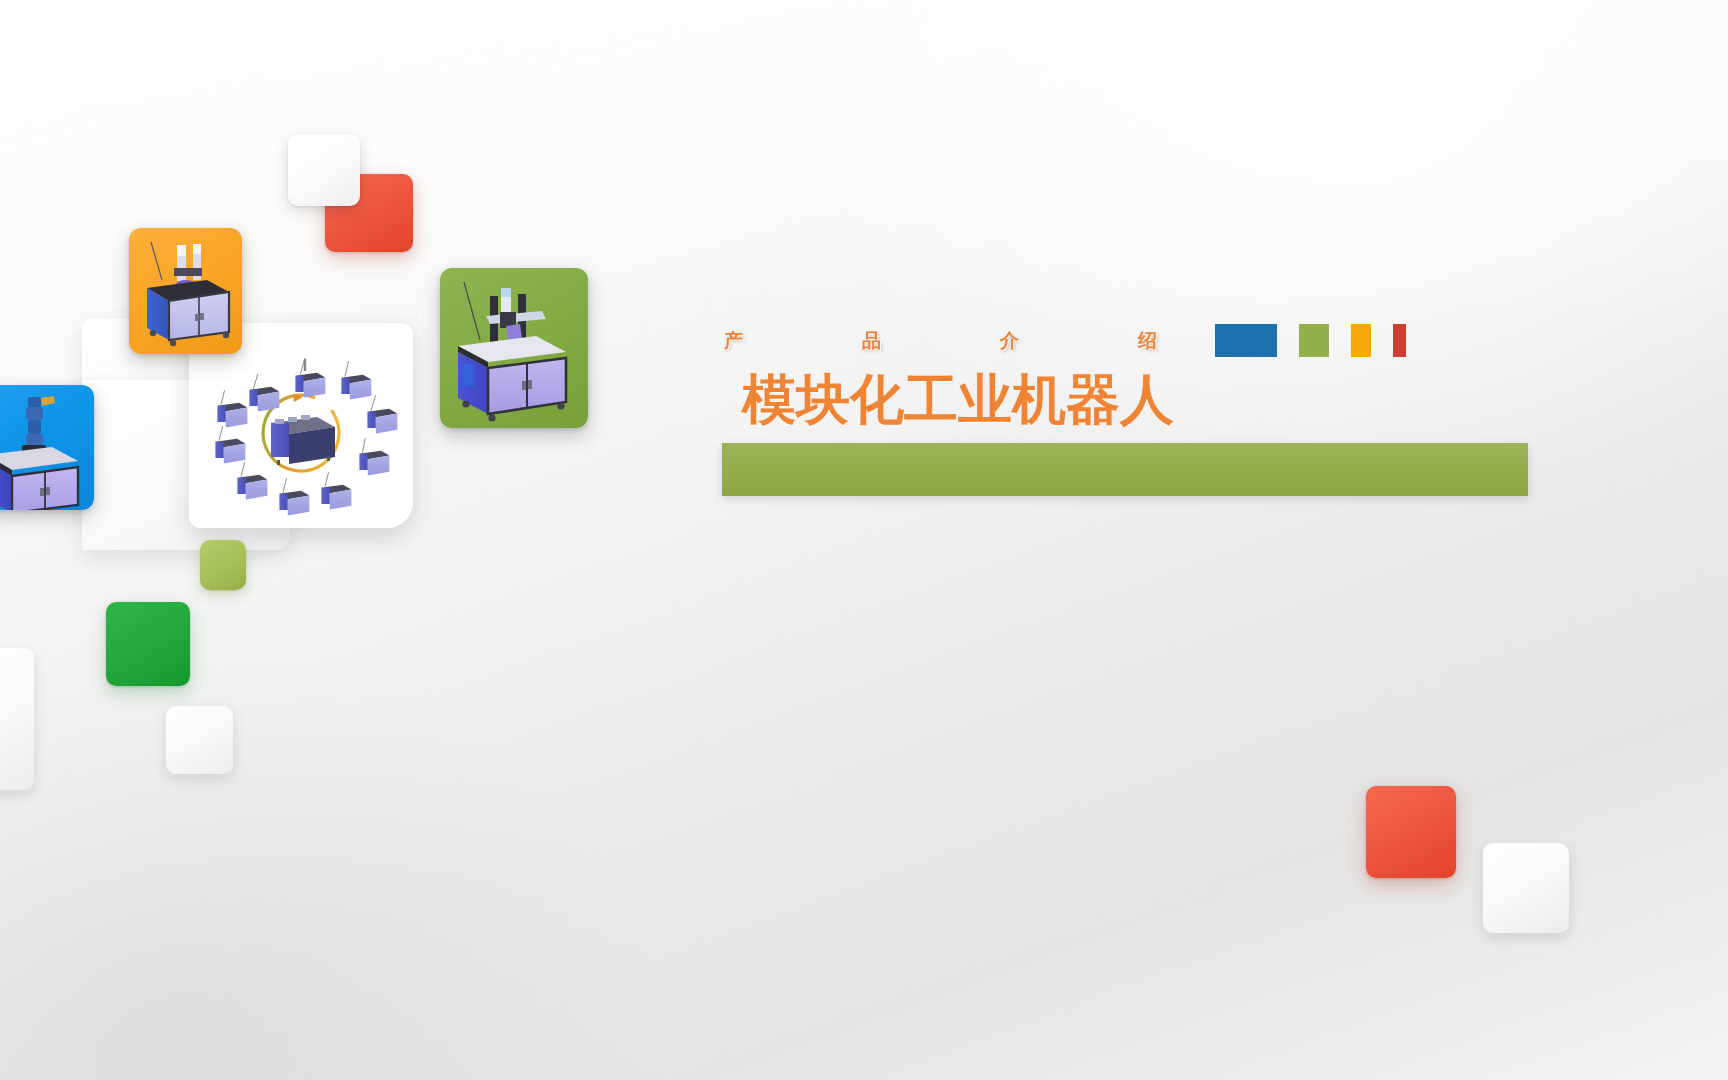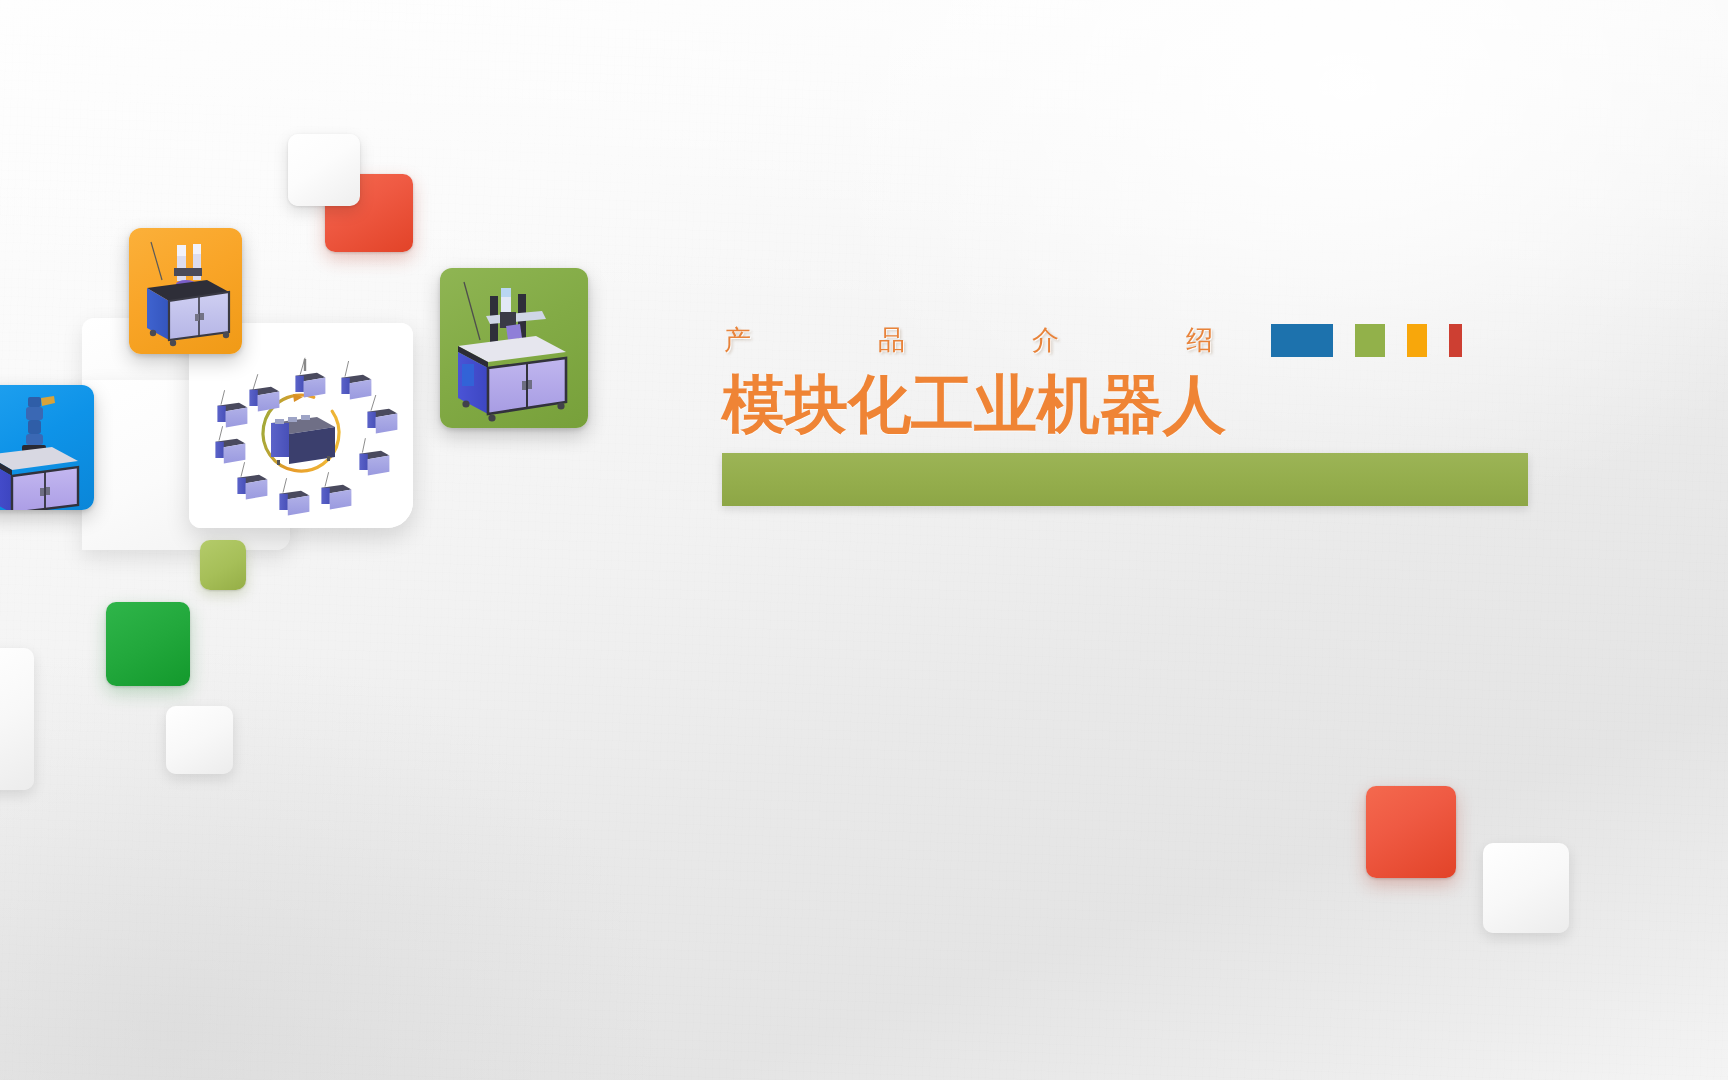--- a/index.html
+++ b/index.html
@@ -98,48 +98,49 @@
     left: 722px;
     top: 316px;
     width: 806px;
   }
   #eyebrow-row {
     display: flex;
     align-items: center;
     height: 48px;
   }
   #eyebrow {
-    font-size: 27px;
-    font-weight: 400;
+    font-size: 19px;
+    font-weight: 700;
     color: #e8833a;
     letter-spacing: 50px;
     white-space: nowrap;
     text-shadow: 1px 1px 0 rgba(255,255,255,0.85), 2px 2px 3px rgba(120,80,40,0.30);
     line-height: 1;
     padding-left: 2px;
     text-align: right;
   }
   #swatches {
     display: flex;
     align-items: flex-start;
     gap: 22px;
     margin-left: 8px;
   }
   #swatches .sw {
     display: block;
     height: 33px;
   }
 
   .headline {
-    font-size: 63px;
+    font-size: 54px;
     font-weight: 700;
     color: #ef8435;
     line-height: 1.09;
     white-space: nowrap;
     text-shadow: 0 1px 0 rgba(255,255,255,0.7);
+    margin-left: 20px;
   }
   #headline-1 {
     margin-top: 6px;
     letter-spacing: 0px;
   }
   #headline-2 {
     letter-spacing: 68px;
     margin-top: 2px;
   }
   #accent-bar {

